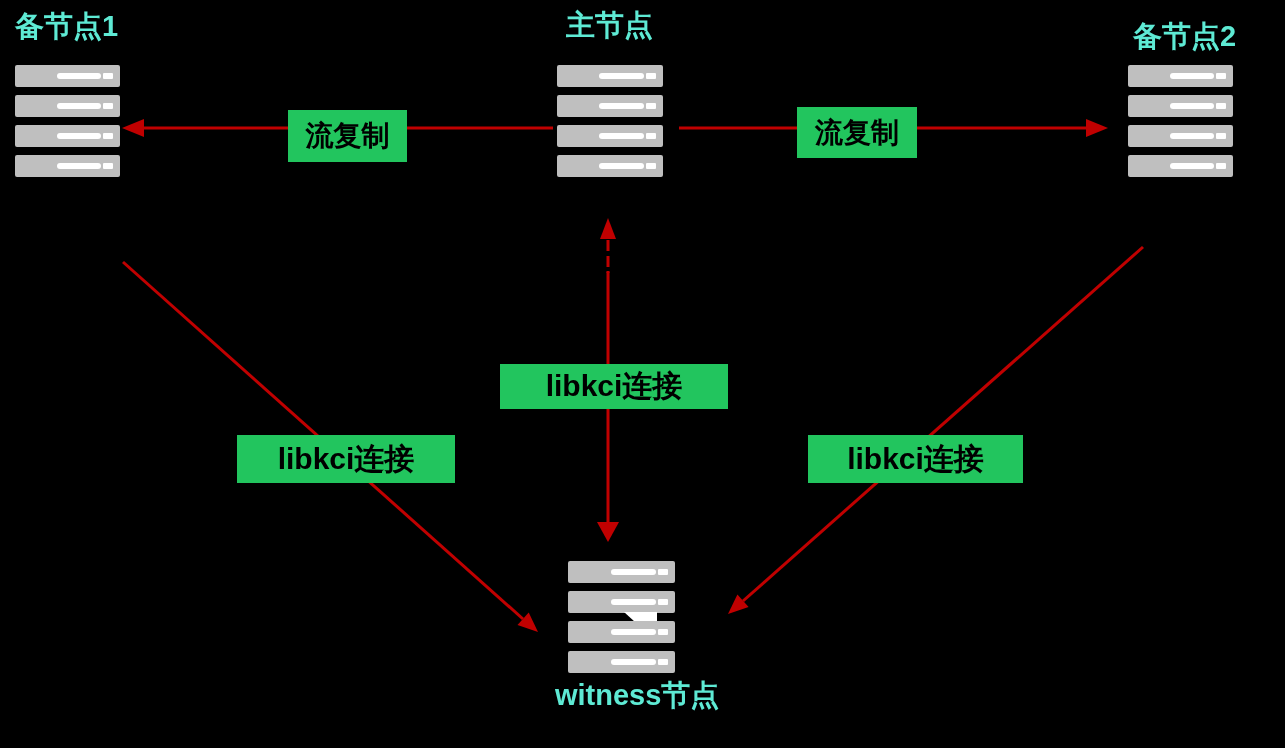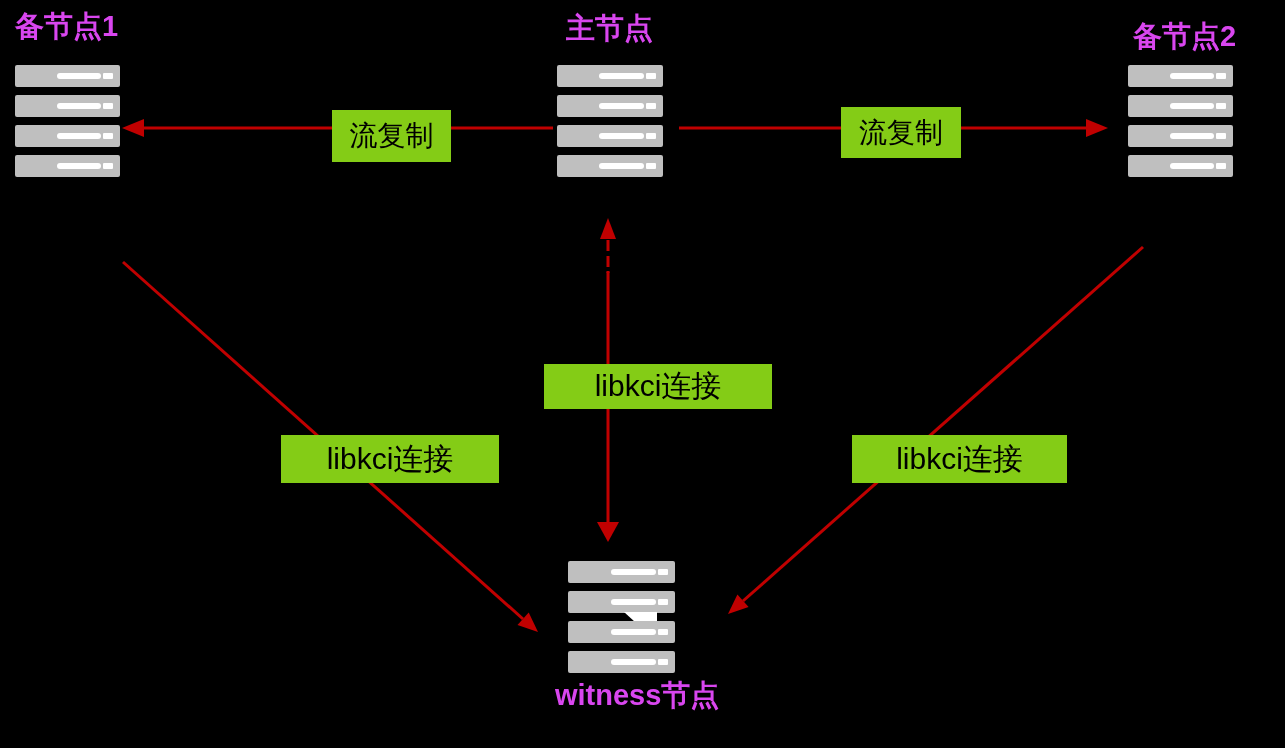--- a/index.html
+++ b/index.html
@@ -35,35 +35,34 @@
   
   .witness-mark{
     position:absolute;left:624px;top:612px;width:33px;height:9px;
     background:#ffffff;z-index:3;
     clip-path:polygon(0 0,100% 0,100% 100%,30% 100%);
   }
 
   
   .node-label{
     position:absolute;z-index:3;
-    color:#d946ef;font-weight:bold;font-size:29px;line-height:1.05;
+    color:#5eead4;font-weight:bold;font-size:29px;line-height:1.05;
     white-space:nowrap;
   }
   .label-standby1{left:15px;top:11px;}
-  .label-primary{left:566px;top:13px;}
+  .label-primary{left:566px;top:13px;font-family:Liberation Mono, monospace;}
   .label-standby2{left:1133px;top:21px;}
   .label-witness{left:555px;top:680px;}
 
   
   .edge-label{
     position:absolute;z-index:4;
-    background:#84cc16;color:#000000;font-weight:normal;
+    background:#22c55e;color:#000000;font-weight:bold;
     display:flex;align-items:center;justify-content:center;
     white-space:nowrap;
-    margin-left:44px;
   }
   .edge-repl-left{left:288px;top:110px;width:119px;height:52px;font-size:28px;}
   .edge-repl-right{left:797px;top:107px;width:120px;height:51px;font-size:28px;}
   .edge-libkci-center{left:500px;top:364px;width:228px;height:45px;font-size:30px;}
   .edge-libkci-left{left:237px;top:435px;width:218px;height:48px;font-size:30px;}
   .edge-libkci-right{left:808px;top:435px;width:215px;height:48px;font-size:30px;}
 </style>
 </head>
 <body>
 

